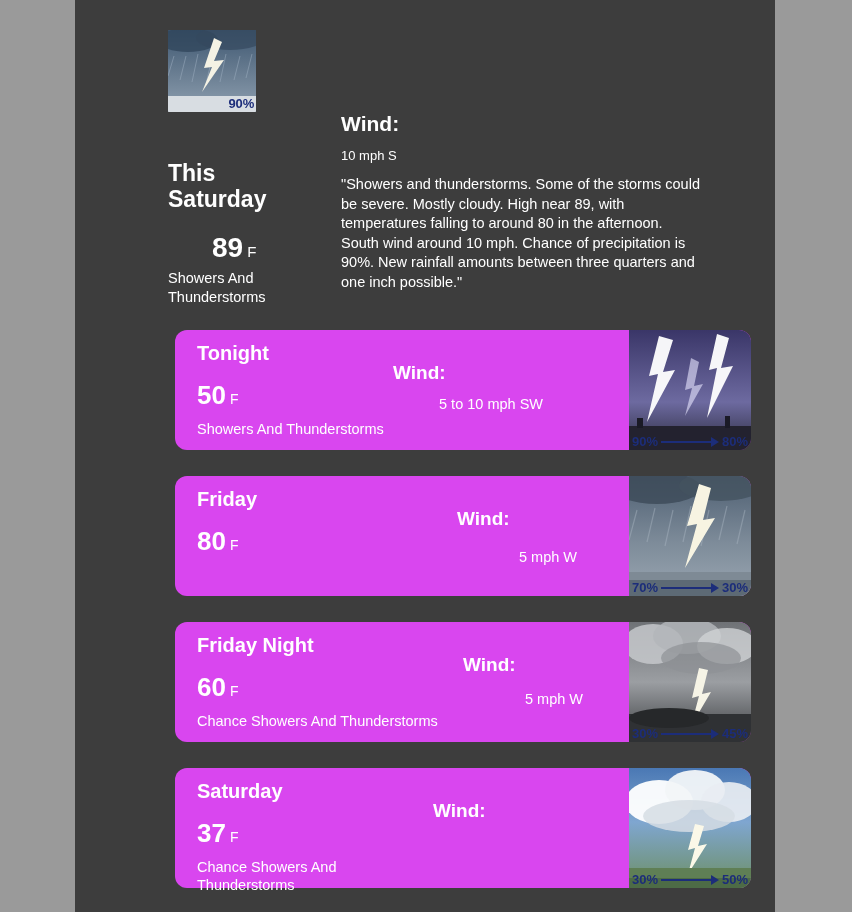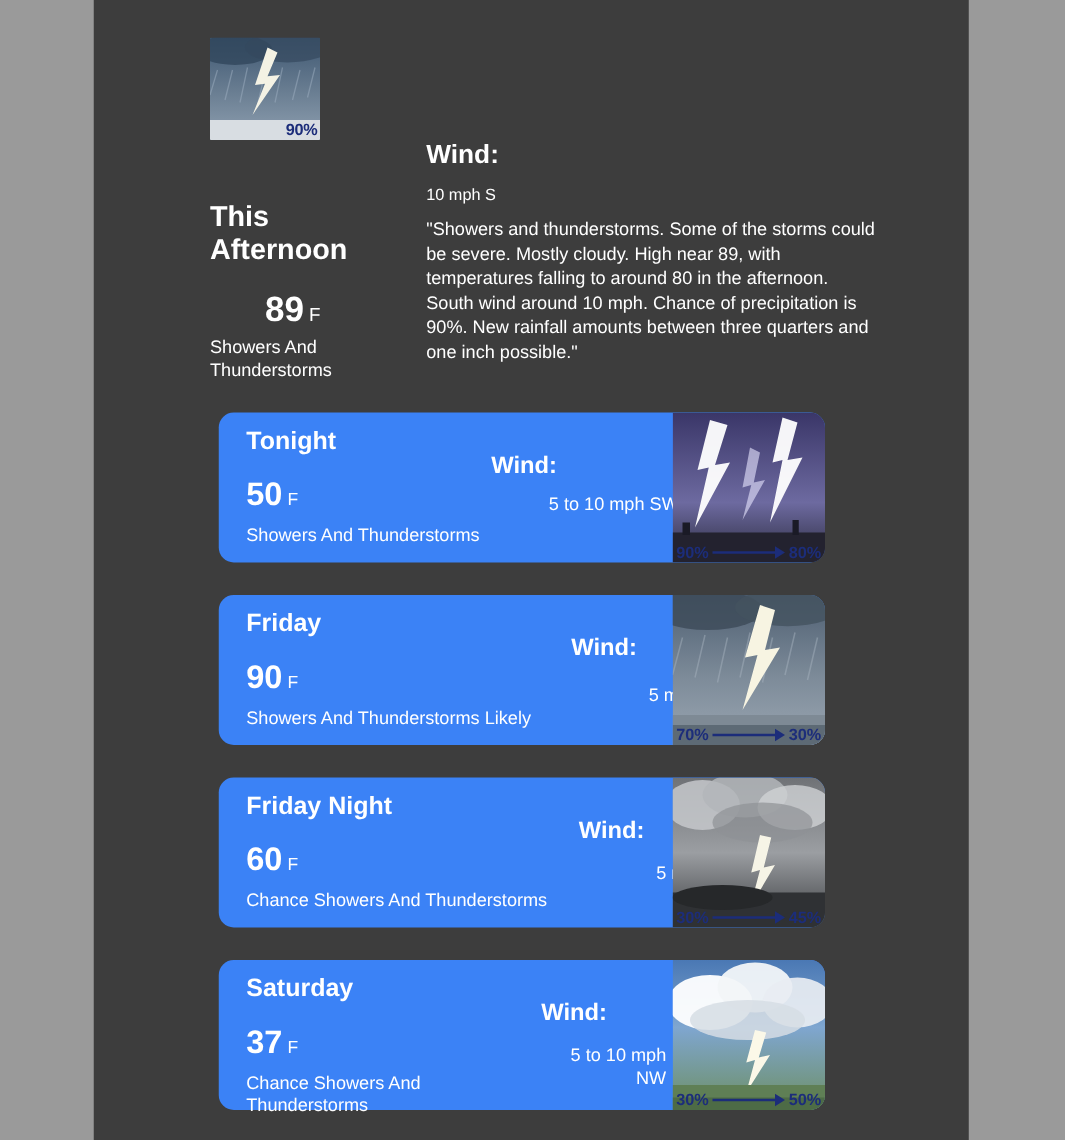--- a/index.html
+++ b/index.html
@@ -111,23 +111,23 @@
   
   .cards {
     position: absolute;
     left: 0;
     top: 330px;
     width: 700px;
   }
   .card {
     position: relative;
     margin: 0 0 26px 100px;
-    width: 485px;
+    width: 576px;
     height: 120px;
-    background: #3b82f6;
+    background: #d946ef;
     border-radius: 12px;
   }
   .card-name {
     position: absolute;
     left: 22px;
     top: 12px;
     color: #ffffff;
     font-size: 20px;
     font-weight: bold;
   }
@@ -249,21 +249,21 @@
                 <line x1="72" y1="26" x2="66" y2="50"></line>
               <line x1="84" y1="24" x2="78" y2="48"></line>
             </g>
             <polygon points="46,8 36,38 44,37 34,62 56,30 46,31 54,12" fill="#f4f2e4"></polygon>
             <rect y="66" width="88" height="16" fill="#d8dde2"></rect>
           </svg>
         </div>
         <span class="pct-badge">90%</span>
       </div>
 
-      <div class="current-name">This Afternoon</div>
+      <div class="current-name">This Saturday</div>
 
       <div class="current-temp">
         <span>89</span><span class="current-unit">F</span>
       </div>
 
       <div class="current-short">Showers And Thunderstorms</div>
 
       <div class="current-wind-label">Wind:</div>
       <div class="current-wind-val">10 mph S</div>
       <div class="current-detail">"Showers and thunderstorms. Some of the storms could be severe. Mostly cloudy. High near 89, with temperatures falling to around 80 in the afternoon. South wind around 10 mph. Chance of precipitation is 90%. New rainfall amounts between three quarters and one inch possible."</div>
@@ -302,23 +302,22 @@
             <span>90%</span>
             <span class="arrow"></span>
             <span>80%</span>
           </div>
         </div>
       </div>
 
       <div class="card">
         <div class="card-name">Friday</div>
         <div class="card-temp">
-          <span>90</span><span class="card-unit">F</span>
-        </div>
-        <div class="card-short">Showers And Thunderstorms Likely</div>
+          <span>80</span><span class="card-unit">F</span>
+        </div>
         <div class="card-wind-label" style="left:282px; top:32px;">Wind:</div>
         <div class="card-wind-val" style="left:282px; top:72px; width:120px;">5 mph W</div>
         <div class="card-icon">
           <div class="art">
             <svg viewBox="0 0 122 120" preserveAspectRatio="none">
               <defs>
                 <linearGradient id="d1" x1="0" y1="0" x2="0" y2="1">
                   <stop offset="0%" stop-color="#4e5f72"></stop>
                   <stop offset="55%" stop-color="#7d8b99"></stop>
                   <stop offset="100%" stop-color="#9aa6b2"></stop>
@@ -385,21 +384,20 @@
         </div>
       </div>
 
       <div class="card">
         <div class="card-name">Saturday</div>
         <div class="card-temp">
           <span>37</span><span class="card-unit">F</span>
         </div>
         <div class="card-short" style="width:215px;">Chance Showers And Thunderstorms</div>
         <div class="card-wind-label" style="left:258px; top:32px;">Wind:</div>
-        <div class="card-wind-val" style="left:258px; top:68px; width:100px;">5 to 10 mph NW</div>
         <div class="card-icon">
           <div class="art">
             <svg viewBox="0 0 122 120" preserveAspectRatio="none">
               <defs>
                 <linearGradient id="c1" x1="0" y1="0" x2="0" y2="1">
                   <stop offset="0%" stop-color="#4a78b4"></stop>
                   <stop offset="45%" stop-color="#7fa6d0"></stop>
                   <stop offset="100%" stop-color="#6d8f63"></stop>
                 </linearGradient>
               </defs>

